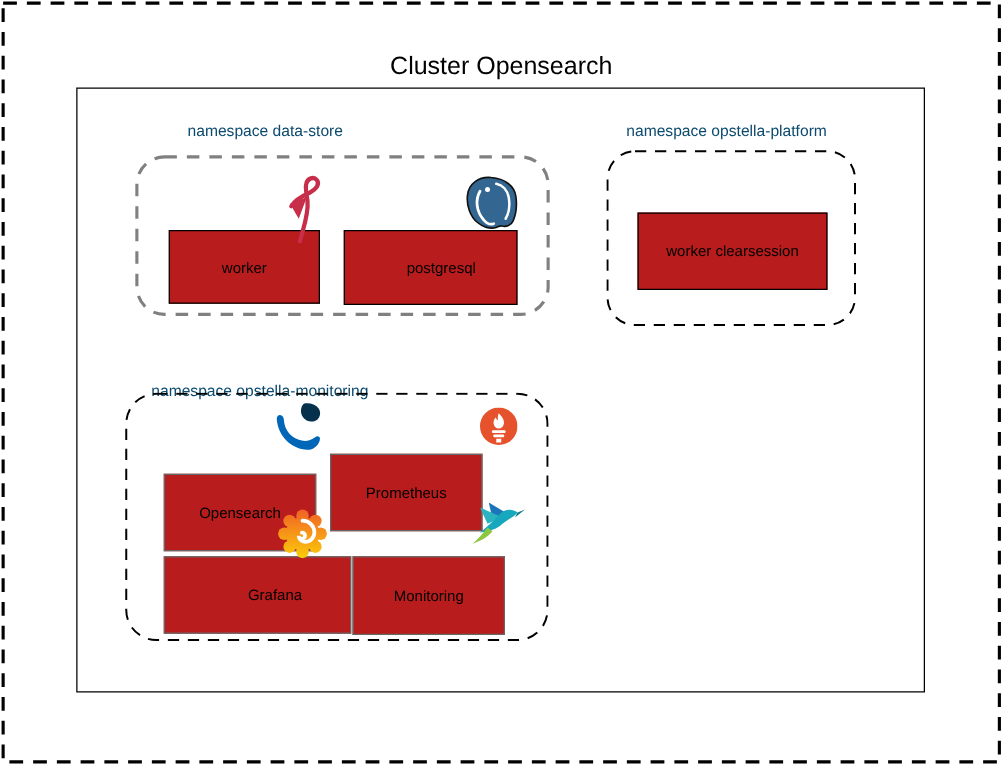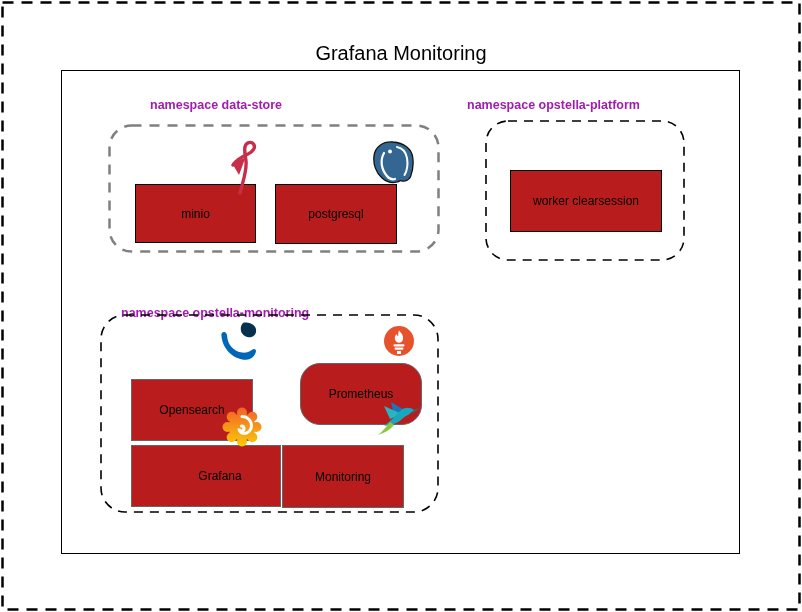--- a/index.html
+++ b/index.html
@@ -13,71 +13,71 @@
     position:absolute;top:42px;left:0;width:802px;text-align:center;
     font-size:20px;color:#000;
   }
   .container-frame{
     position:absolute;left:61px;top:70px;width:677px;height:482px;
     border:1px solid #000;background:transparent;
   }
   .namespace{position:absolute;}
   .namespace svg{position:absolute;left:0;top:0;}
   .ns-label{
-    position:absolute;font-size:12.5px;white-space:nowrap;color:#a21caf;font-weight:bold;
+    position:absolute;font-size:12.5px;white-space:nowrap;color:#0c4a6e;
   }
   .node{
     position:absolute;background:#b91c1c;border:1px solid #000;
     display:flex;align-items:center;justify-content:center;
     font-size:12px;color:#000;text-align:center;z-index:2;margin-top:25px;
   }
   .node.gray{border:1.5px solid #666;}
   .icon{position:absolute;z-index:3;line-height:0;}
 </style>
 </head>
 <body>
 
 <svg class="page-border-svg" width="802" height="612">
   <rect x="2.5" y="2.5" width="797" height="607" fill="none" stroke="#000" stroke-width="2.5" stroke-dasharray="11 8"></rect>
 </svg>
 
-<div class="diagram-title">Grafana Monitoring</div>
+<div class="diagram-title">Cluster Opensearch</div>
 
 <div class="container-frame"></div>
 
 <div class="ns-label" style="left:150px;top:98px;">namespace data-store</div>
 <div class="namespace" style="left:108px;top:124px;width:332px;height:130px;">
   <svg width="332" height="130">
     <rect x="1.5" y="1.5" width="329" height="126" rx="22" ry="22" fill="none" stroke="#808080" stroke-width="2.5" stroke-dasharray="10 8"></rect>
   </svg>
 </div>
 
 <div class="node" style="left:135px;top:159px;width:119px;height:57px;">
-  <span>minio</span>
+  <span>worker</span>
 </div>
 <span class="icon" style="left:226px;top:138px;">
   <svg width="32" height="58" viewBox="0 0 32 58">
     <path d="M14 55 C17 43 21 33 20 23 C19.5 18 18 13 19 9 C20 4.5 25 3 27.5 6 C30 9.5 27 13.5 22 16 C16.5 18.5 10 22 7 27" fill="none" stroke="#C72E49" stroke-width="3.4" stroke-linecap="round"></path>
     <path d="M6 25 L19.5 19.5 L13 37 Z" fill="#C72E49"></path>
   </svg>
 </span>
 
-<div class="node" style="left:275px;top:159px;width:120px;height:58px;">
+<div class="node" style="left:275px;top:159px;width:120px;height:58px;padding-left:17px;">
   <span>postgresql</span>
 </div>
 <span class="icon" style="left:369px;top:140px;">
   <svg width="47" height="44" viewBox="0 0 47 44">
     <path d="M24 2 C14 1 6 7 5 16 C4 24 7 33 13 38 C17 41.5 23 43.5 28 42 C30 41.4 31 40.3 32.5 40.8 C36 41.8 40 40.2 41.5 36.7 C44 30.7 44.7 24 43.7 17 C42.5 9 35 2.8 24 2 Z" fill="#336791" stroke="#111" stroke-width="1.3"></path>
     <path d="M15 13 C11 20 12 29 18 36 C20 38.5 23 40 26 39" fill="none" stroke="#fff" stroke-width="2.2" stroke-linecap="round"></path>
     <path d="M28 7 C33 8 37 12 38 18 C39 24 38.5 30 35.5 35" fill="none" stroke="#fff" stroke-width="2" stroke-linecap="round"></path>
     <circle cx="21" cy="11.5" r="2" fill="#fff"></circle>
   </svg>
 </span>
 
-<div class="ns-label" style="left:467px;top:98px;">namespace opstella-platform</div>
+<div class="ns-label" style="left:501px;top:98px;">namespace opstella-platform</div>
 <div class="namespace" style="left:485px;top:120px;width:200px;height:141px;">
   <svg width="200" height="141">
     <rect x="1" y="1" width="198" height="139" rx="22" ry="22" fill="none" stroke="#000" stroke-width="1.6" stroke-dasharray="9 7"></rect>
   </svg>
 </div>
 
 <div class="node" style="left:510px;top:145px;width:150px;height:60px;">
   <span>worker clearsession</span>
 </div>
 
@@ -91,21 +91,21 @@
 <div class="node gray" style="left:131px;top:354px;width:120px;height:60px;">
   <span>Opensearch</span>
 </div>
 <span class="icon" style="left:219px;top:321px;">
   <svg width="39" height="41" viewBox="0 0 39 41">
     <path d="M5 11 C3.3 11 2.3 12.4 2.4 14.2 C3.2 27.5 14 38.4 27 38.8 C31.2 38.9 35.3 36 36.8 31.3 C37.7 28.4 35.2 27.2 33.1 28.8 C30.1 31 26.5 32.1 23.3 31.6 C14.4 30.4 8.6 23.4 8.1 15 C8 12.7 6.9 11 5 11 Z" fill="#0067B8"></path>
     <path d="M24 2 C21.4 4.6 20.9 9.2 23.4 12.8 C26 16.5 31.2 17.4 34.8 14.7 C37.4 12.7 37.9 8.4 35.8 5.6 C33.2 2.1 27.6 0.9 24 2 Z" fill="#05314D"></path>
   </svg>
 </span>
 
-<div class="node gray" style="left:300px;top:338px;width:120px;height:60px;border-radius:20px;">
+<div class="node gray" style="left:264px;top:338px;width:120px;height:60px;">
   <span>Prometheus</span>
 </div>
 <span class="icon" style="left:384px;top:326px;">
   <svg width="30" height="30" viewBox="0 0 30 30">
     <circle cx="15" cy="15" r="15" fill="#E6522C"></circle>
     <path d="M15 4.5 C17.6 7 19.6 9.8 19.1 12.9 C18.7 15.3 17 16.7 15 16.7 C13 16.7 11.3 15.3 10.9 12.9 C10.6 11 11.3 9.4 12.4 7.9 C12.9 9 13.6 9.8 14.4 10.3 C14 8.3 14.2 6.3 15 4.5 Z" fill="#fff"></path>
     <rect x="9.5" y="18.2" width="11" height="2.2" rx="1" fill="#fff"></rect>
     <rect x="10.6" y="21.6" width="8.8" height="2.2" rx="1" fill="#fff"></rect>
     <rect x="13" y="25" width="4" height="3" fill="#fff"></rect>
   </svg>

